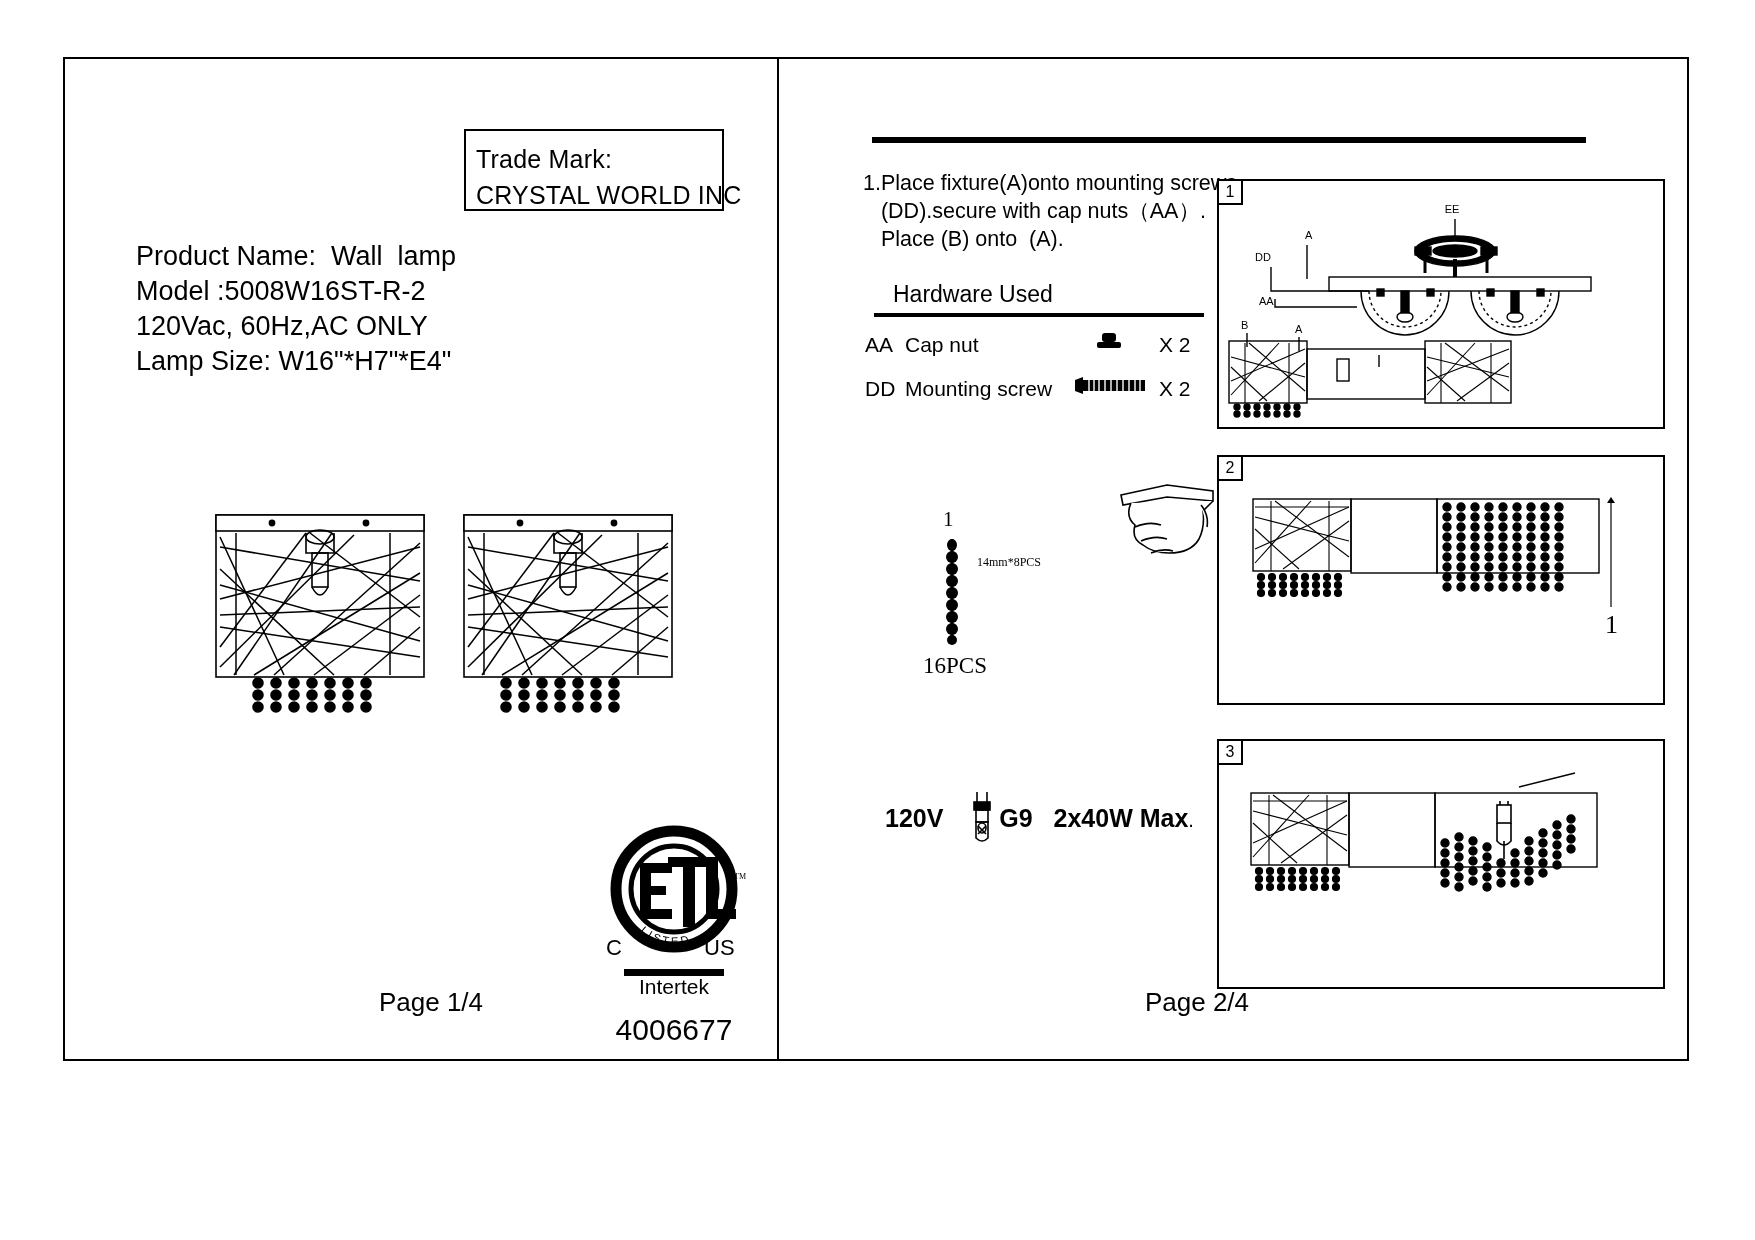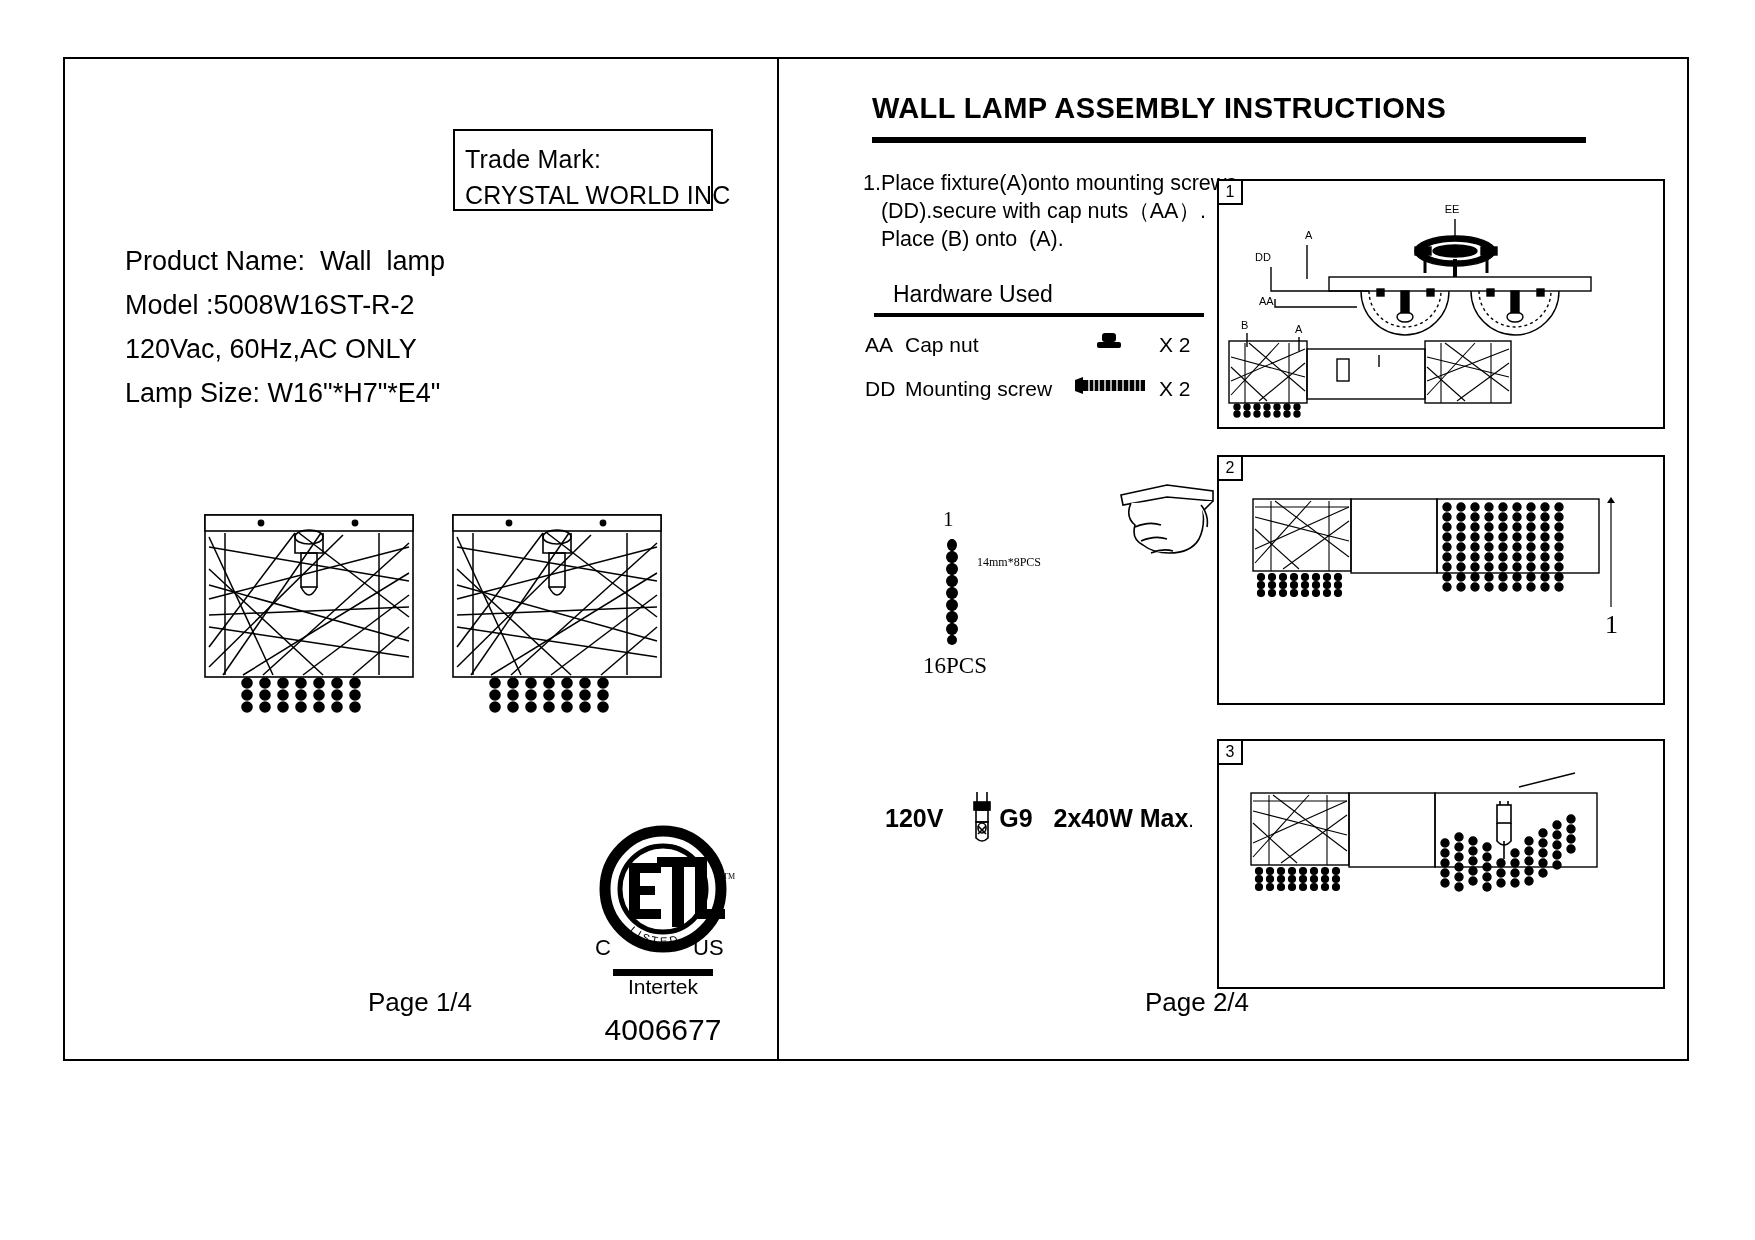--- a/index.html
+++ b/index.html
@@ -4,28 +4,28 @@
 <style>
   html,body{margin:0;padding:0;background:#fff;}
   body{width:1755px;height:1240px;font-family:"Liberation Sans",sans-serif;color:#000;overflow:hidden;}
   .page{position:absolute;left:0;top:0;width:1755px;height:1240px;}
 
   
   .sheet{position:absolute;left:63px;top:57px;width:1626px;height:1004px;border:2px solid #000;box-sizing:border-box;}
   .divider{position:absolute;left:777px;top:57px;width:0;height:1004px;border-left:2px solid #000;}
 
   
-  .left{position:absolute;left:63px;top:57px;width:714px;height:1004px;}
+  .left{position:absolute;left:74px;top:57px;width:714px;height:1004px;}
 
   .tm-box{position:absolute;left:390px;top:72px;width:260px;height:82px;border:2px solid #000;box-sizing:border-box;}
   .tm-line{position:absolute;font-size:25px;letter-spacing:.2px;white-space:nowrap;}
   .tm-l1{left:402px;top:88px;}
   .tm-l2{left:402px;top:124px;}
 
-  .prod{position:absolute;left:62px;top:182px;font-size:27px;line-height:44px;white-space:pre;}
+  .prod{position:absolute;left:62px;top:182px;font-size:27px;line-height:35px;white-space:pre;}
 
   
   .lampwrap{position:absolute;left:140px;top:450px;width:460px;height:230px;}
 
   
   .etl{position:absolute;left:520px;top:760px;width:160px;height:220px;}
   .etl-c{position:absolute;left:12px;top:118px;font-size:22px;}
   .etl-us{position:absolute;left:110px;top:118px;font-size:22px;}
   .etl-bar{position:absolute;left:30px;top:152px;width:100px;height:7px;background:#000;}
   .etl-name{position:absolute;left:0;top:158px;width:160px;text-align:center;font-size:21px;}
@@ -234,21 +234,20 @@
       <div class="etl-bar"></div>
       <div class="etl-name">Intertek</div>
       <div class="etl-num">4006677</div>
     </div>
 
     <div class="pagenum-l">Page 1/4</div>
   </div>
 
   <div class="right">
 
-    <div class="r-title">WALL LAMP ASSEMBLY INSTRUCTIONS</div>
     <div class="r-rule"></div>
 
     <div class="step step1">1.Place fixture(A)onto mounting screws
    (DD).secure with cap nuts（AA）.
    Place (B) onto  (A).</div>
 
     <div class="hw-title">Hardware Used</div>
     <div class="hw-rule"></div>
 
     <div class="hw-row" style="top:276px">

